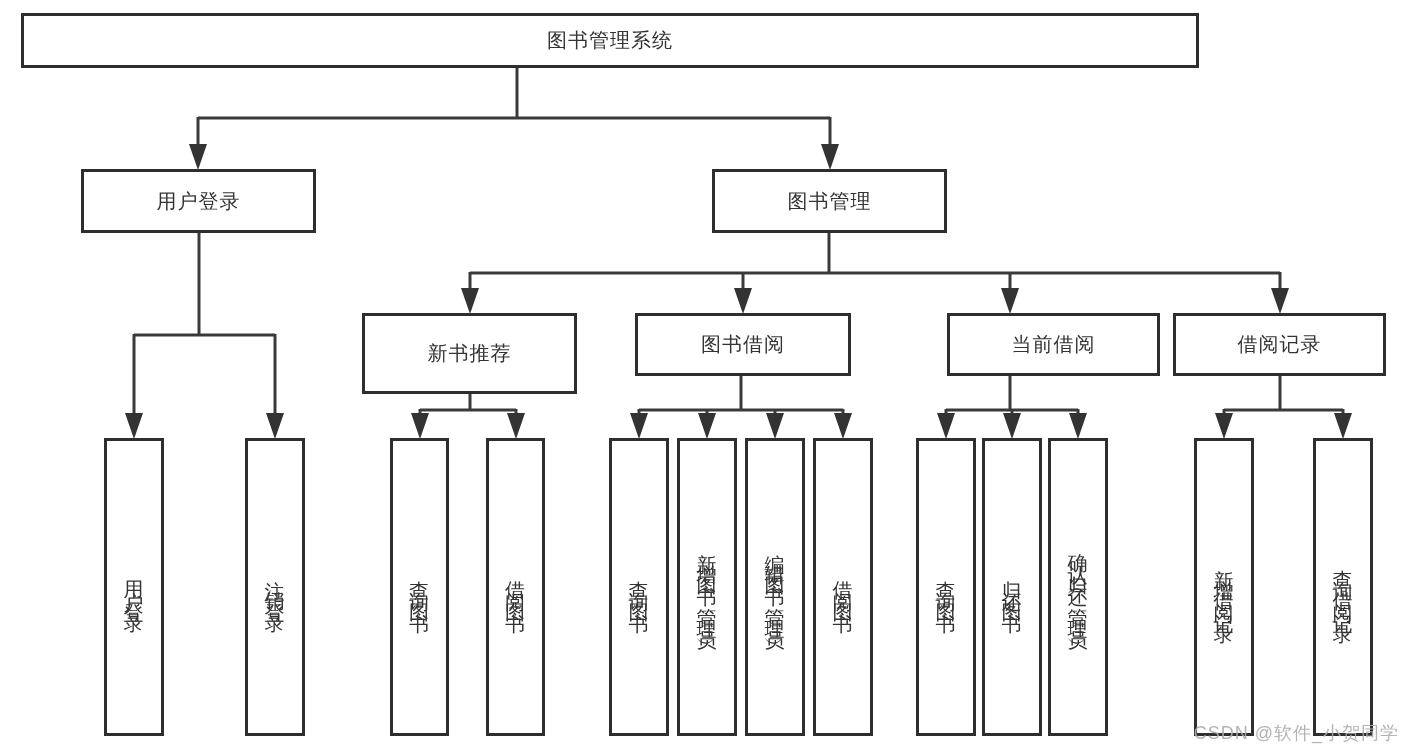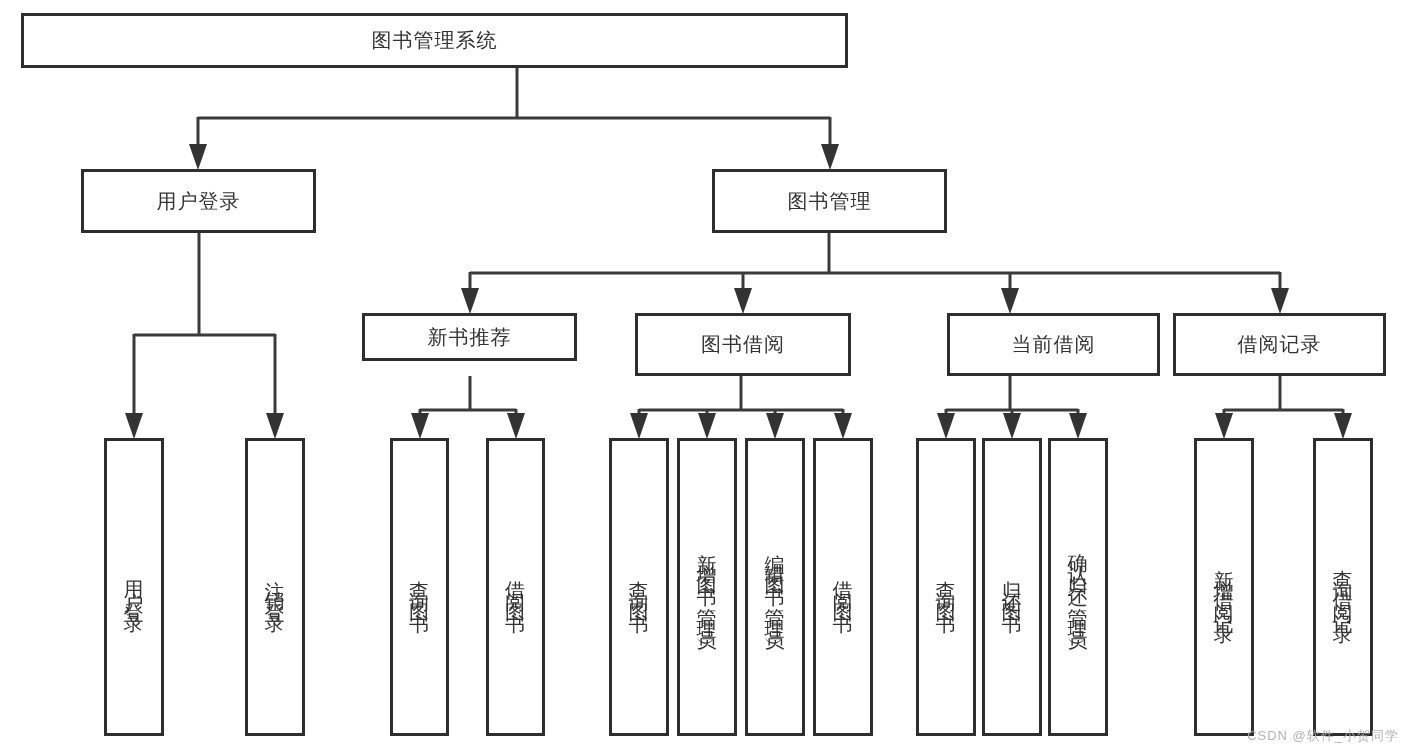--- a/index.html
+++ b/index.html
@@ -40,21 +40,21 @@
     color: #333333;
     font-size: 20px;
     letter-spacing: 11px;
     line-height: 1;
     white-space: nowrap;
   }
   #watermark {
     position: absolute;
     right: 6px;
     bottom: 2px;
-    font-size: 13px;
+    font-size: 18px;
     color: rgba(172,172,172,0.92);
     letter-spacing: 1px;
     z-index: 5;
   }
 </style>
 </head>
 <body>
 
 <div id="canvas">
 
@@ -117,26 +117,26 @@
       <polygon points="766,413 784,413 775,439"></polygon>
       <polygon points="834,413 852,413 843,439"></polygon>
       <polygon points="937,413 955,413 946,439"></polygon>
       <polygon points="1003,413 1021,413 1012,439"></polygon>
       <polygon points="1069,413 1087,413 1078,439"></polygon>
       <polygon points="1215,413 1233,413 1224,439"></polygon>
       <polygon points="1334,413 1352,413 1343,439"></polygon>
     </g>
   </svg>
 
-  <div class="box" style="left:21px; top:13px; width:827px; height:55px;text-align:right;">图书管理系统</div>
+  <div class="box" style="left:21px; top:13px; width:1178px; height:55px;text-align:right;">图书管理系统</div>
 
   <div class="box" style="left:81px; top:169px; width:235px; height:64px;">用户登录</div>
   <div class="box" style="left:712px; top:169px; width:235px; height:64px;text-align:right;">图书管理</div>
 
-  <div class="box" style="left:362px; top:313px; width:215px; height:48px;">新书推荐</div>
+  <div class="box" style="left:362px; top:313px; width:215px; height:81px;">新书推荐</div>
   <div class="box" style="left:635px; top:313px; width:216px; height:63px;font-family:Liberation Serif, serif;">图书借阅</div>
   <div class="box" style="left:903px; top:313px; width:213px; height:63px;margin-left:44px;">当前借阅</div>
   <div class="box" style="left:1173px; top:313px; width:213px; height:63px;font-family:Liberation Mono, monospace;">借阅记录</div>
 
   <div class="leaf" style="left:104px; top:438px; width:60px; height:298px;">
     <span>用户登录</span>
   </div>
   <div class="leaf" style="left:245px; top:438px; width:60px; height:298px;">
     <span>注销登录</span>
   </div>

